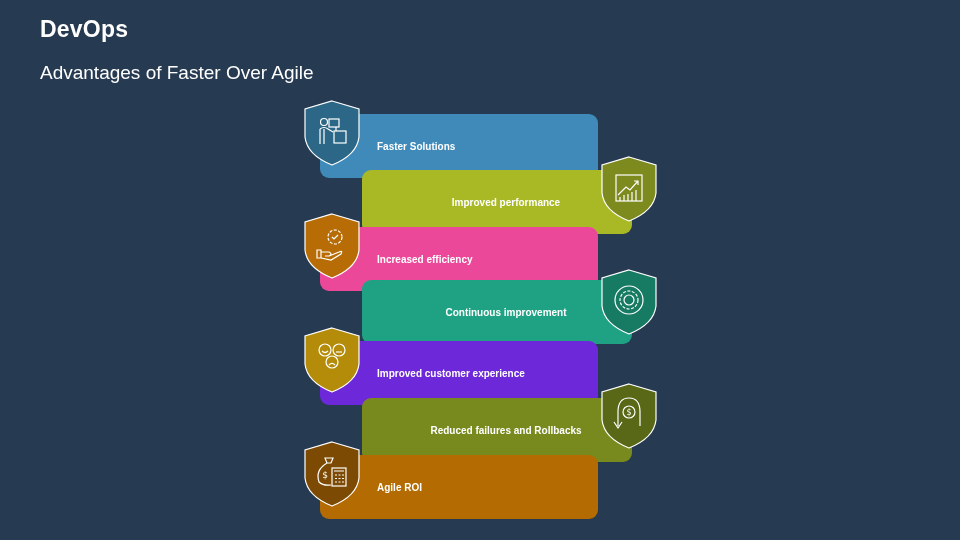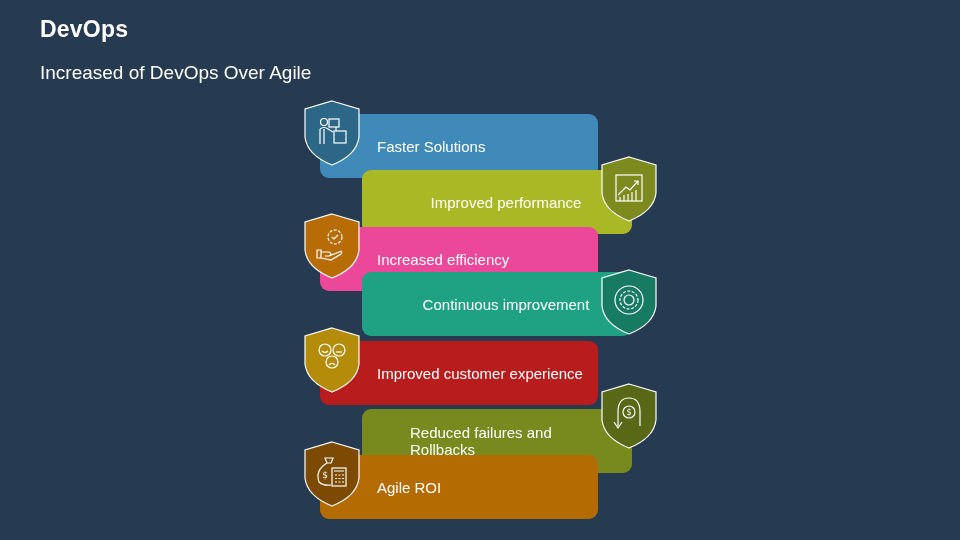--- a/index.html
+++ b/index.html
@@ -12,35 +12,35 @@
   .title {
     position: absolute; left: 40px; top: 16px;
     color: #ffffff; font-size: 23px; font-weight: bold; letter-spacing: 0.2px;
   }
   .subtitle {
     position: absolute; left: 40px; top: 62px;
     color: #ffffff; font-size: 19px;
   }
   .bar {
     position: absolute; height: 64px; border-radius: 9px;
-    color: #ffffff; font-size: 15px; font-weight: normal;
+    color: #ffffff; font-size: 10px; font-weight: bold;
     display: flex; align-items: center;
   }
   .bar.left { left: 320px; width: 278px; padding-left: 57px; box-sizing: border-box; }
   .bar.right { left: 362px; width: 270px; justify-content: center; padding-right: 30px; box-sizing: border-box; padding-left: 48px; }
   .shield {
     position: absolute; width: 58px; height: 68px;
   }
   .shield svg { width: 100%; height: 100%; display: block; }
 </style>
 </head>
 <body>
 
 <div class="title">DevOps</div>
-<div class="subtitle">Increased of DevOps Over Agile</div>
+<div class="subtitle">Advantages of Faster Over Agile</div>
 
 <div class="bar left" style="top:114px;background:#3f8ab8;">
   <span>Faster Solutions</span>
 </div>
 <div class="shield" style="left:303px;top:99px;">
   <svg viewBox="0 0 58 68">
       <path d="M29 2 L56 10 L56 38 Q54 56 29 66 Q4 56 2 38 L2 10 Z" fill="#2d6787" stroke="#ffffff" stroke-width="1.2"></path>
   <g fill="none" stroke="#fff" stroke-width="1.2">
         <circle cx="21" cy="23" r="3.5"></circle>
         <path d="M17 30 L17 45 M21 30 L21 45 M17 30 Q21 27 25 30 L30 33"></path>
@@ -72,52 +72,52 @@
   <svg viewBox="0 0 58 68">
       <path d="M29 2 L56 10 L56 38 Q54 56 29 66 Q4 56 2 38 L2 10 Z" fill="#b86c05" stroke="#ffffff" stroke-width="1.2"></path>
   <g fill="none" stroke="#fff" stroke-width="1.2">
         <circle cx="32" cy="25" r="7" stroke-dasharray="3 1.5"></circle>
         <path d="M29 25 L31 27 L35 23"></path>
         <path d="M14 38 L14 46 L18 46 L18 38 Z M18 40 L26 40 Q30 42 26 44 L22 44 M26 44 L36 40 Q40 38 38 42 L28 48 L18 46"></path>
       </g>
     </svg>
 </div>
 
-<div class="bar right" style="top:272px;background:#1fa283;">
+<div class="bar right" style="top:280px;background:#1fa283;">
   <span>Continuous improvement</span>
 </div>
 <div class="shield" style="left:600px;top:268px;">
   <svg viewBox="0 0 58 68">
       <path d="M29 2 L56 10 L56 38 Q54 56 29 66 Q4 56 2 38 L2 10 Z" fill="#177a62" stroke="#ffffff" stroke-width="1.2"></path>
   <g fill="none" stroke="#fff" stroke-width="1.2">
         <circle cx="29" cy="32" r="14"></circle>
         <circle cx="29" cy="32" r="9" stroke-dasharray="3 1.5"></circle>
         <circle cx="29" cy="32" r="5"></circle>
       </g>
     </svg>
 </div>
 
-<div class="bar left" style="top:341px;background:#b91c1c;">
+<div class="bar left" style="top:341px;background:#6d28d9;">
   <span>Improved customer experience</span>
 </div>
 <div class="shield" style="left:303px;top:326px;">
   <svg viewBox="0 0 58 68">
       <path d="M29 2 L56 10 L56 38 Q54 56 29 66 Q4 56 2 38 L2 10 Z" fill="#b48c0a" stroke="#ffffff" stroke-width="1.2"></path>
   <g fill="none" stroke="#fff" stroke-width="1.2">
         <circle cx="22" cy="24" r="6"></circle>
         <path d="M19 25 Q22 28 25 25"></path>
         <circle cx="36" cy="24" r="6"></circle>
         <path d="M33 26 L39 26"></path>
         <circle cx="29" cy="36" r="6"></circle>
         <path d="M26 39 Q29 36 32 39"></path>
       </g>
     </svg>
 </div>
 
-<div class="bar right" style="top:409px;background:#788a1e;">
+<div class="bar right" style="top:398px;background:#788a1e;">
   <span>Reduced failures and Rollbacks</span>
 </div>
 <div class="shield" style="left:600px;top:382px;">
   <svg viewBox="0 0 58 68">
       <path d="M29 2 L56 10 L56 38 Q54 56 29 66 Q4 56 2 38 L2 10 Z" fill="#586816" stroke="#ffffff" stroke-width="1.2"></path>
   <g fill="none" stroke="#fff" stroke-width="1.2">
         <path d="M18 44 L18 30 Q18 16 29 16 Q40 16 40 30 L40 44"></path>
         <path d="M14 40 L18 46 L22 40"></path>
         <circle cx="29" cy="30" r="6"></circle>
         <text x="29" y="33" font-size="8" fill="#fff" stroke="none" text-anchor="middle" font-family="DejaVu Sans, sans-serif">$</text>

